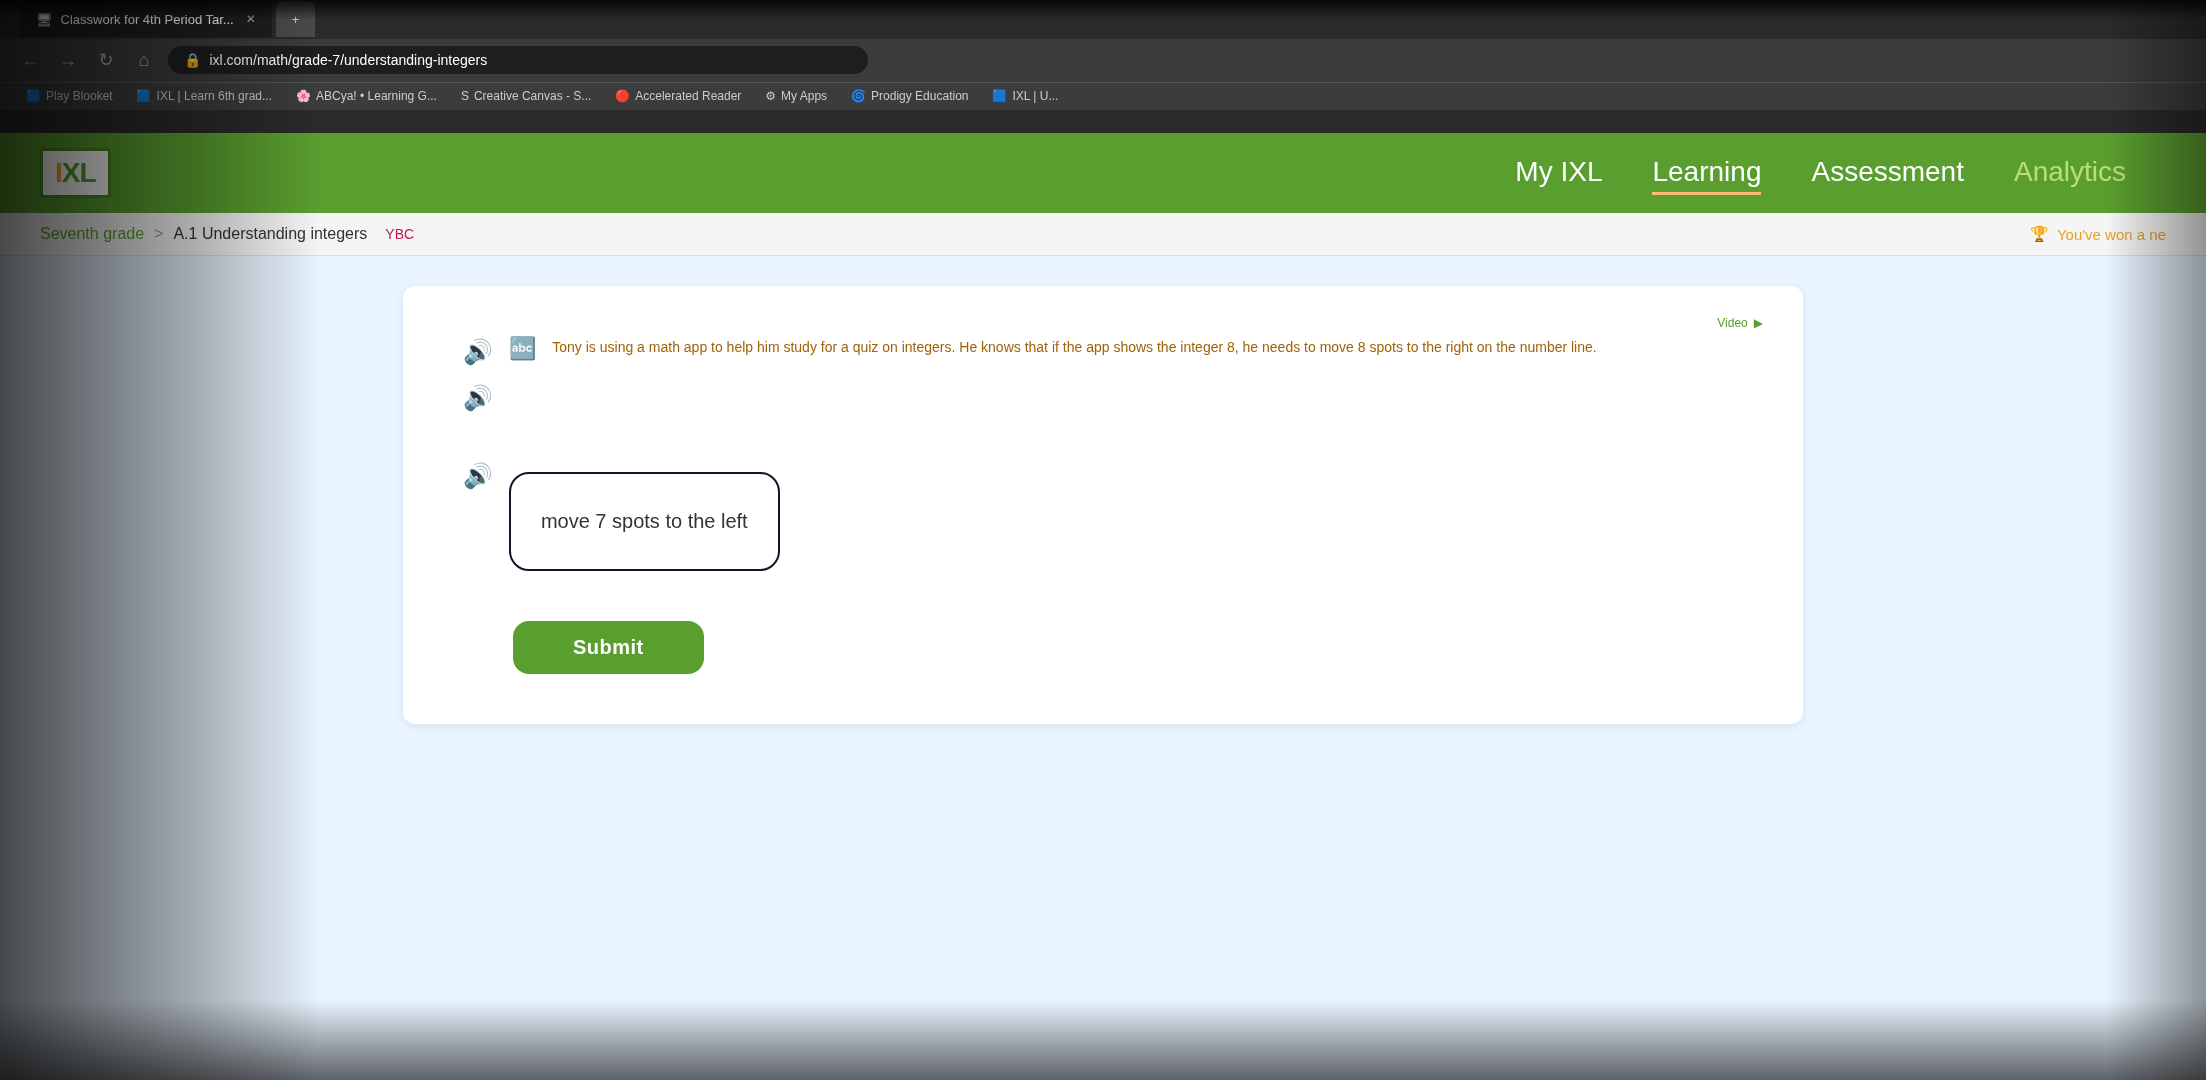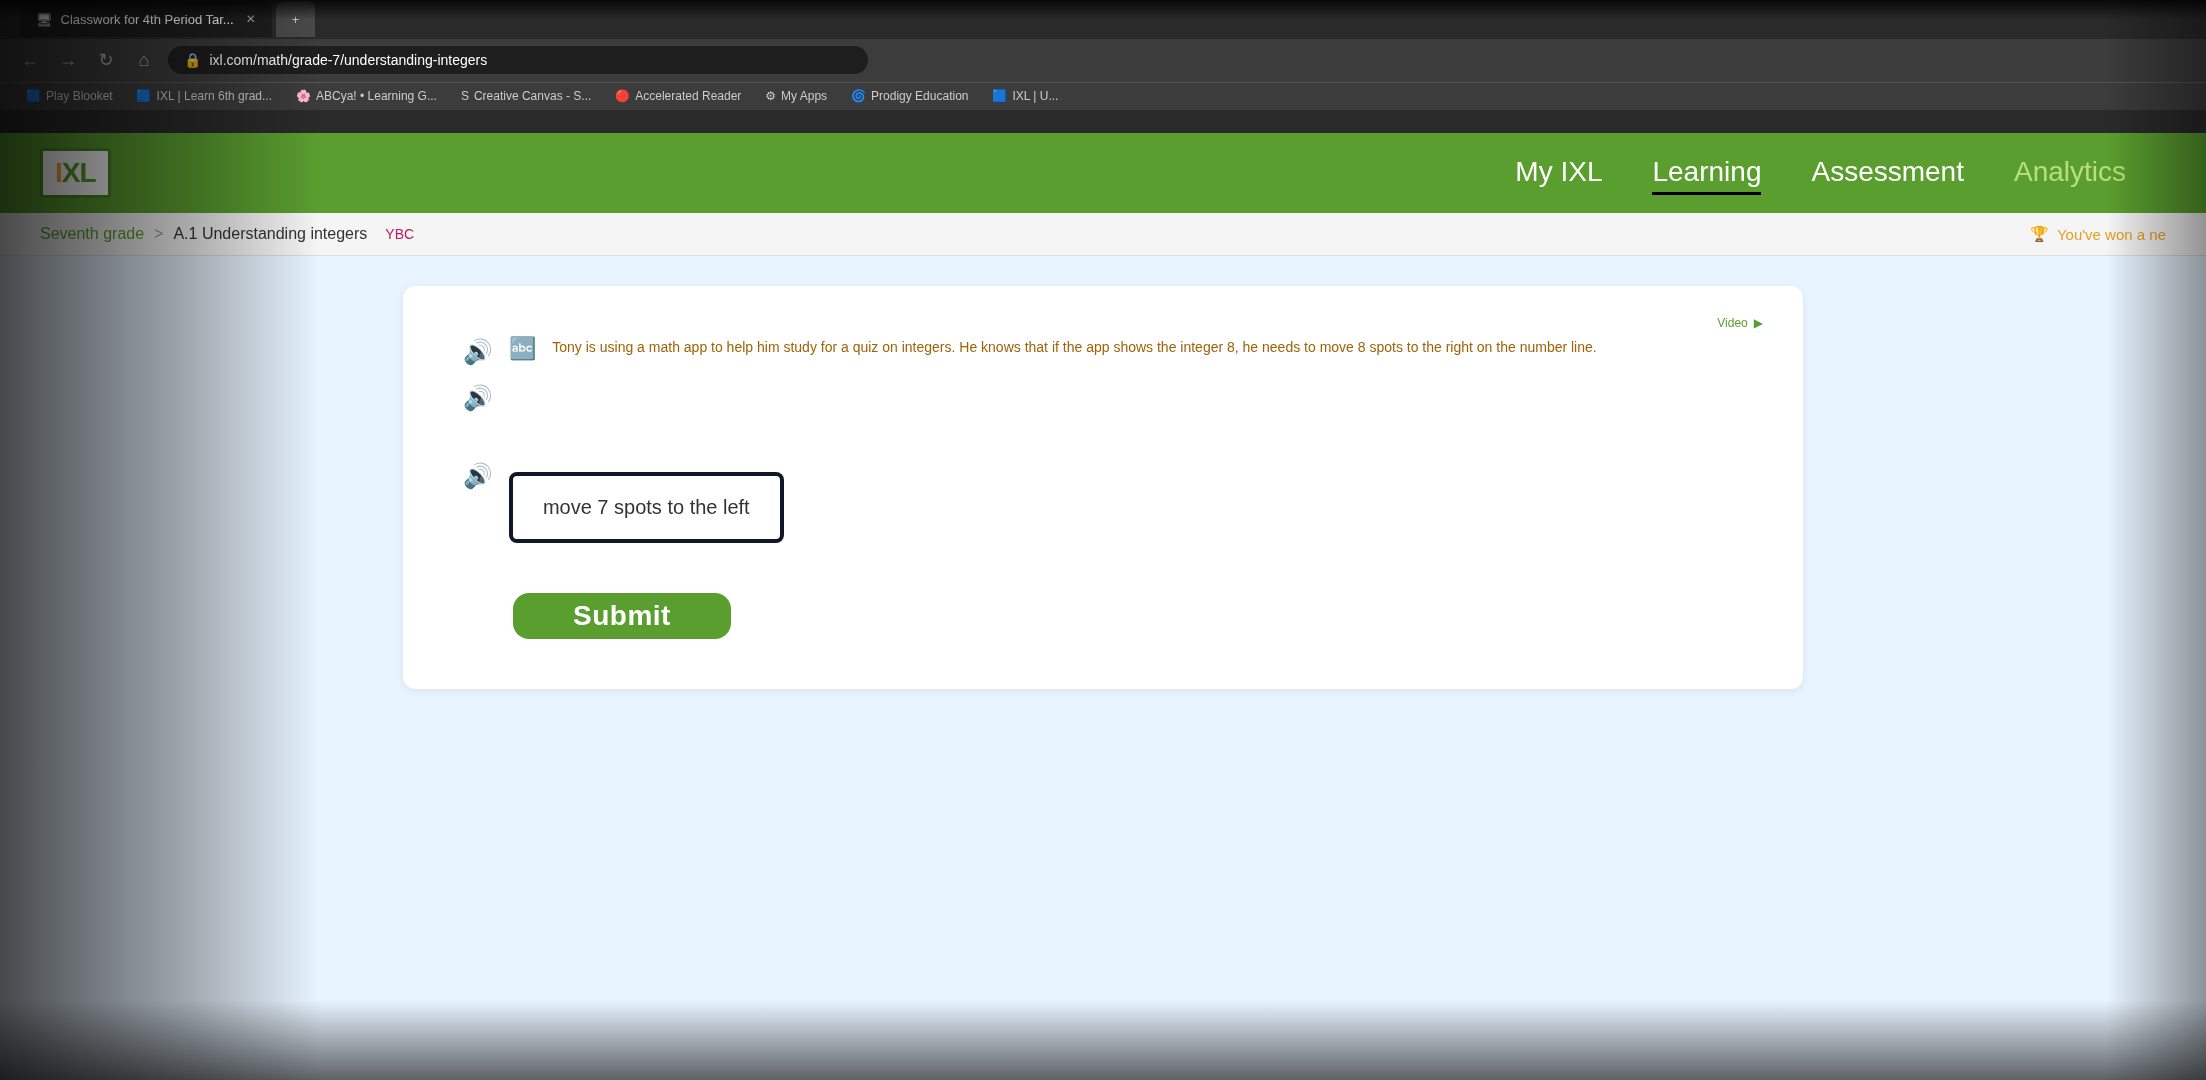--- a/index.html
+++ b/index.html
@@ -156,21 +156,21 @@
     .ixl-nav-item {
       color: #fff;
       font-size: 28px;
       font-weight: 500;
       cursor: pointer;
       padding: 4px 0;
       text-decoration: none;
     }
 
     .ixl-nav-item.active {
-      border-bottom: 3px solid #000000;
+      border-bottom: 3px solid #fdba74;
     }
 
     .ixl-nav-item.analytics {
       color: #b8e07a;
     }
 
     
     .breadcrumb-bar {
       background: #f5f5f5;
       padding: 12px 40px;
@@ -274,44 +274,44 @@
 
     .answer-options {
       display: flex;
       flex-direction: column;
       gap: 16px;
       margin-top: 30px;
       margin-left: 50px;
     }
 
     .answer-btn {
-      border: 4px solid #0f172a;
-      border-radius: 8px;
-      padding: 20px 30px;
+      border: 2px solid #0f172a;
+      border-radius: 20px;
+      padding: 36px 30px;
       font-size: 20px;
       color: #333;
       background: #fff;
       cursor: pointer;
       text-align: left;
       max-width: 500px;
       transition: background 0.15s;
     }
 
     .submit-area {
       margin-top: 50px;
       margin-left: 50px;
     }
 
     .submit-btn {
       background: #5a9e2f;
       color: #fff;
       border: none;
       border-radius: 16px;
-      padding: 7px 60px;
-      font-size: 28px;
+      padding: 15px 60px;
+      font-size: 20px;
       font-weight: bold;
       cursor: pointer;
       letter-spacing: 0.5px;
     }
 
     
     .laptop-overlay {
       position: absolute;
       top: 0;
       left: 0;

